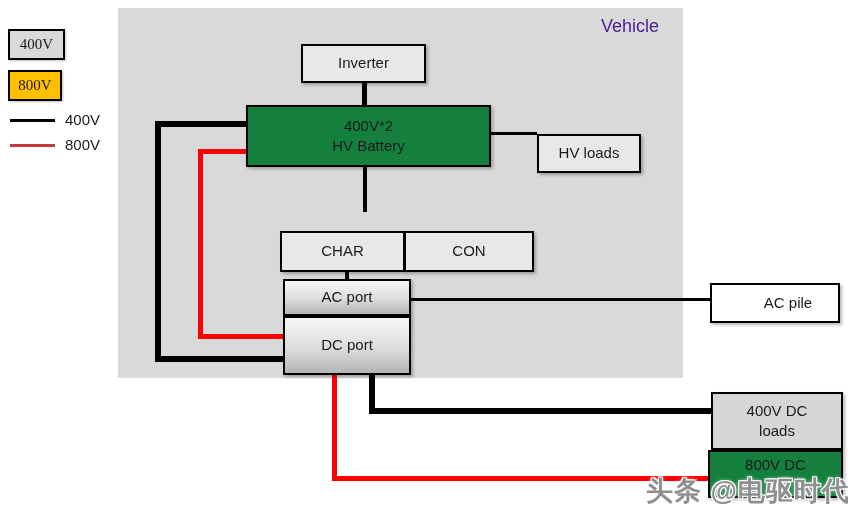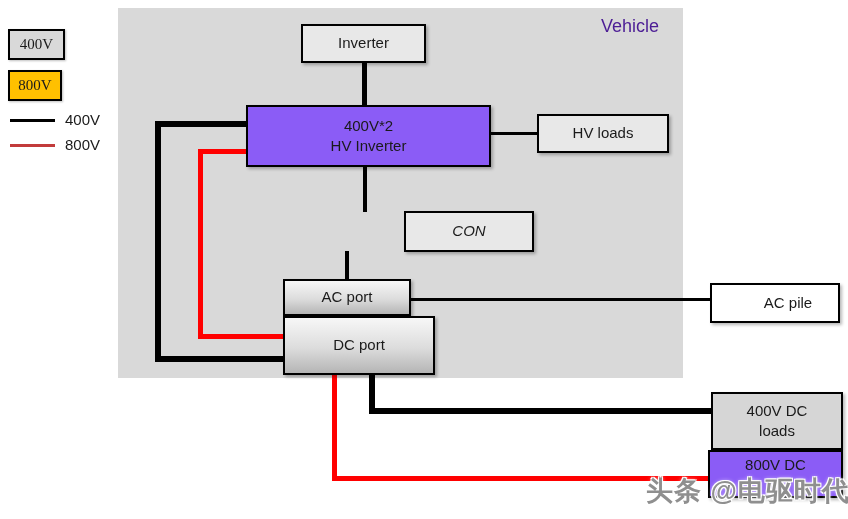--- a/index.html
+++ b/index.html
@@ -18,33 +18,33 @@
     font-size:18px; color:#4c1d95;
   }
   
   .box {
     position:absolute; border:2px solid #000;
     display:flex; flex-direction:column; align-items:center; justify-content:center;
     font-size:15px; color:#1a1a1a; text-align:center; line-height:1.35;
     box-shadow:2px 2px 3px rgba(0,0,0,0.28);
     box-sizing:border-box;
   }
-  .fill-gray   { background:#e8e8e8; }
-  .fill-orange { background:#8b5cf6; }
+  .fill-gray   { background:#e8e8e8;margin-top:20px; }
+  .fill-orange { background:#15803d; }
   .fill-white  { background:#ffffff;padding-left:26px; }
   .fill-dgray  { background:#d6d6d6; }
   .fill-grad   { background:linear-gradient(to bottom,#f7f7f7 0%,#dcdcdc 55%,#b5b5b5 100%); }
 
   .box-inverter   { left:301px; top:24px;  width:125px; height:39px; }
   .box-battery    { left:246px; top:105px; width:245px; height:62px; }
-  .box-hvloads    { left:537px; top:114px; width:132px; height:39px; }
+  .box-hvloads    { left:537px; top:114px; width:104px; height:39px; }
   .box-char       { left:280px; top:211px; width:125px; height:41px; }
-  .box-con        { left:404px; top:211px; width:130px; height:41px;font-style:italic; }
+  .box-con        { left:404px; top:211px; width:130px; height:41px; }
   .box-acport     { left:283px; top:279px; width:128px; height:37px; }
-  .box-dcport     { left:283px; top:316px; width:152px; height:59px; }
+  .box-dcport     { left:283px; top:316px; width:128px; height:59px; }
   .box-acpile     { left:710px; top:283px; width:130px; height:40px; }
   .box-dcpile400  { left:711px; top:392px; width:132px; height:58px; }
   .box-dcpile800  { left:708px; top:450px; width:135px; height:48px; }
 
   
   .line { position:absolute; }
   .lk   { background:#000000; }
   .lr   { background:#ff0000; }
 
   .ln-inv-bat   { left:362px; top:62px;  width:5px;   height:44px; }
@@ -127,27 +127,30 @@
 
   <div class="line lr ln-red-b-v"></div>
   <div class="line lr ln-red-b-h"></div>
 
   <div class="box fill-gray box-inverter">
     <span>Inverter</span>
   </div>
 
   <div class="box fill-orange box-battery">
     <span>400V*2</span>
-    <span>HV Inverter</span>
+    <span>HV Battery</span>
   </div>
 
   <div class="box fill-gray box-hvloads">
     <span>HV loads</span>
   </div>
 
+  <div class="box fill-gray box-char">
+    <span>CHAR</span>
+  </div>
 
   <div class="box fill-gray box-con">
     <span>CON</span>
   </div>
 
   <div class="box fill-grad box-acport">
     <span>AC port</span>
   </div>
 
   <div class="box fill-grad box-dcport">

